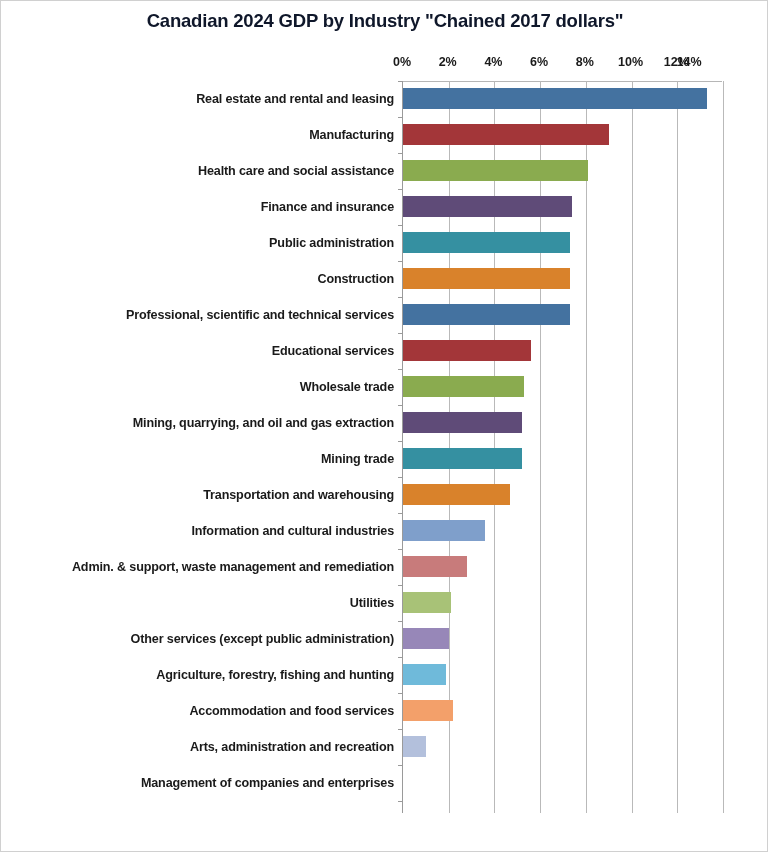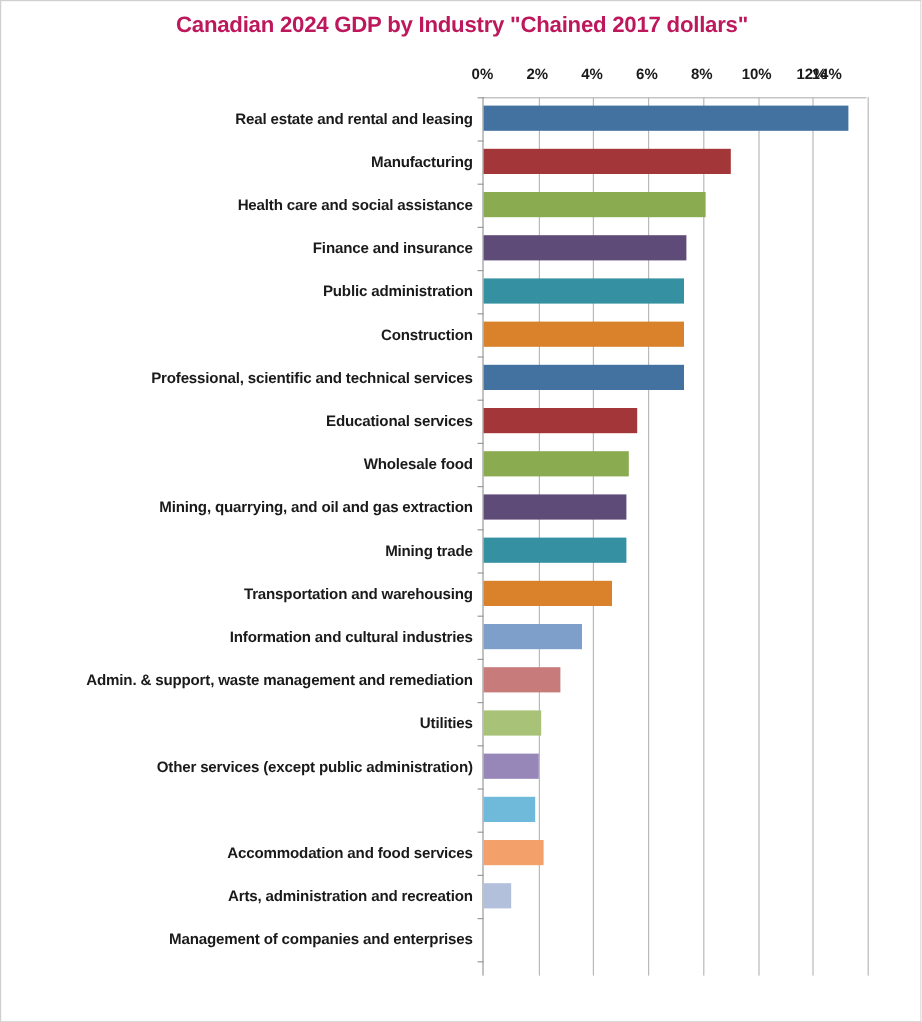--- a/index.html
+++ b/index.html
@@ -22,21 +22,21 @@
     border: 1px solid #d0d0d0;
   }
   #chart-title {
     position: absolute;
     top: 9px;
     left: 0;
     width: 768px;
     text-align: center;
     font-size: 18.5px;
     font-weight: bold;
-    color: #be185d;
+    color: #0f172a;
     letter-spacing: -0.2px;
   }
   
   #x-axis-labels {
     position: absolute;
     top: 54px;
     left: 0;
     width: 768px;
     height: 16px;
   }
@@ -187,21 +187,21 @@
       </div>
       <div class="cat-row" style="top: 296px;">
         <div class="cat-label">Professional, scientific and technical services</div>
         <div class="bar" style="width: 166.857px; background: rgb(68, 114, 160);"></div>
       </div>
       <div class="cat-row" style="top: 332px;">
         <div class="cat-label">Educational services</div>
         <div class="bar" style="width: 128px; background: rgb(163, 54, 57);"></div>
       </div>
       <div class="cat-row" style="top: 368px;">
-        <div class="cat-label">Wholesale food</div>
+        <div class="cat-label">Wholesale trade</div>
         <div class="bar" style="width: 121.143px; background: rgb(138, 171, 79);"></div>
       </div>
       <div class="cat-row" style="top: 404px;">
         <div class="cat-label">Mining, quarrying, and oil and gas extraction</div>
         <div class="bar" style="width: 118.857px; background: rgb(95, 75, 120);"></div>
       </div>
       <div class="cat-row" style="top: 440px;">
         <div class="cat-label">Mining trade</div>
         <div class="bar" style="width: 118.857px; background: rgb(53, 144, 161);"></div>
       </div>
@@ -219,20 +219,21 @@
       </div>
       <div class="cat-row" style="top: 584px;">
         <div class="cat-label">Utilities</div>
         <div class="bar" style="width: 48px; background: rgb(168, 194, 119);"></div>
       </div>
       <div class="cat-row" style="top: 620px;">
         <div class="cat-label">Other services (except public administration)</div>
         <div class="bar" style="width: 45.7143px; background: rgb(151, 135, 184);"></div>
       </div>
       <div class="cat-row" style="top: 656px;">
+        <div class="cat-label">Agriculture, forestry, fishing and hunting</div>
         <div class="bar" style="width: 43.4286px; background: rgb(111, 186, 218);"></div>
       </div>
       <div class="cat-row" style="top: 692px;">
         <div class="cat-label">Accommodation and food services</div>
         <div class="bar" style="width: 50.2857px; background: rgb(243, 160, 106);"></div>
       </div>
       <div class="cat-row" style="top: 728px;">
         <div class="cat-label">Arts, administration and recreation</div>
         <div class="bar" style="width: 22.8571px; background: rgb(179, 192, 220);"></div>
       </div>

